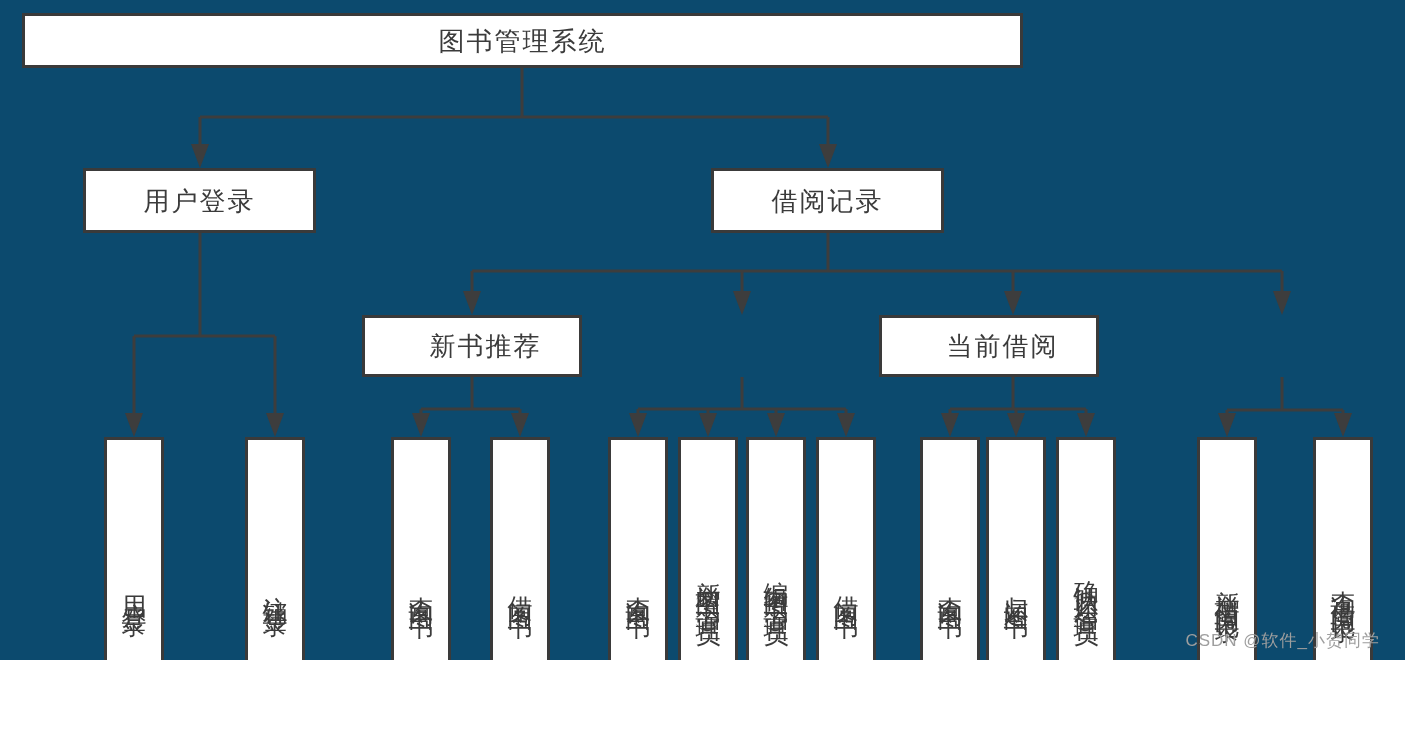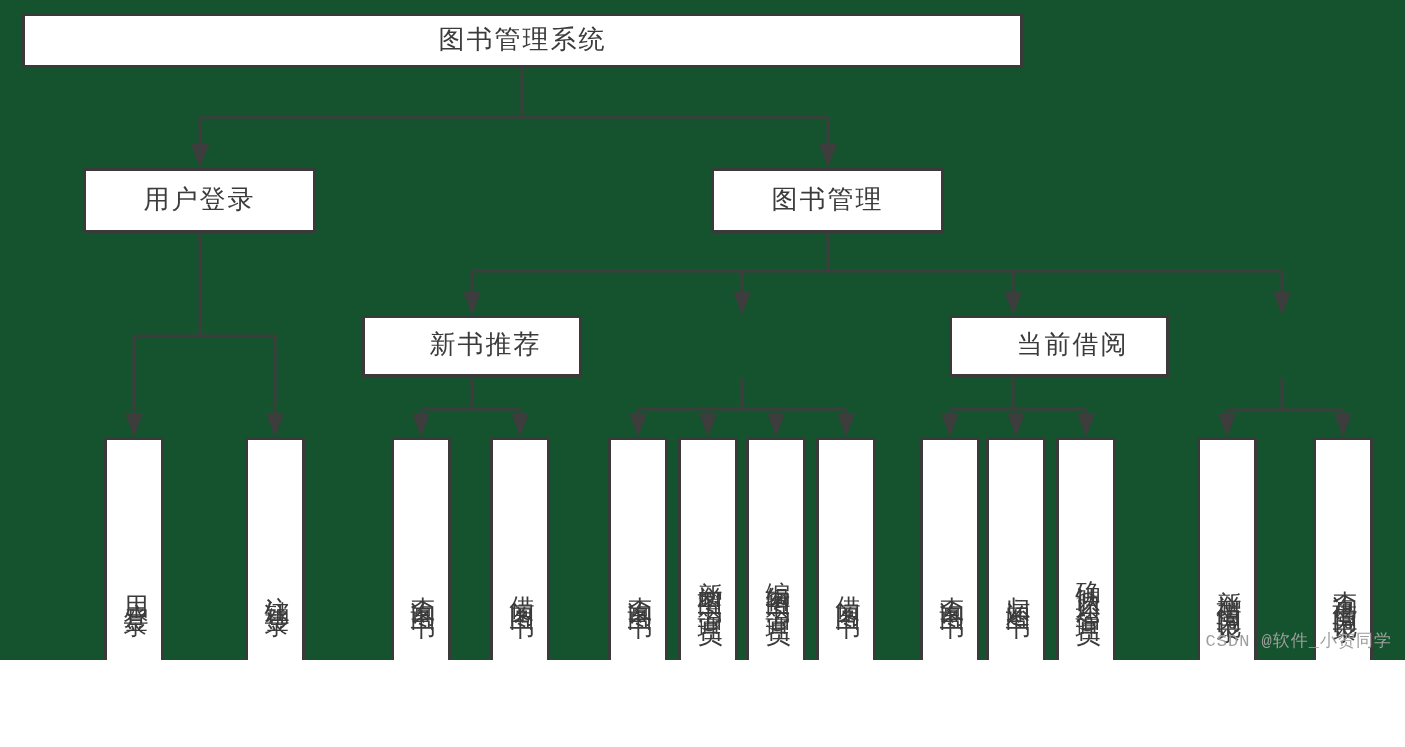--- a/index.html
+++ b/index.html
@@ -4,22 +4,22 @@
 <style>
   html, body {
     margin: 0;
     padding: 0;
     background: #ffffff;
   }
   .canvas {
     position: relative;
     width: 1405px;
     height: 660px;
-    background: #14532d;
-    font-family: Liberation Mono, monospace;
+    background: #0c4a6e;
+    font-family: Liberation Sans, sans-serif;
     overflow: hidden;
   }
   .connectors {
     position: absolute;
     left: 0; top: 0;
     width: 1405px;
     height: 747px;
   }
   .node {
     position: absolute;
@@ -44,21 +44,21 @@
   .vtext {
     writing-mode: vertical-rl;
     text-orientation: mixed;
     font-size: 25px;
     letter-spacing: 6px;
     line-height: 1;
     white-space: nowrap;
   }
   .watermark {
     position: absolute;
-    right: 13px;
+    right: 25px;
     bottom: 8px;
     font-size: 17px;
     letter-spacing: 1px;
     color: #9e9e9e;
     white-space: nowrap;
   }
 </style>
 </head>
 <body>
 
@@ -108,27 +108,27 @@
   </svg>
 
   <div class="node root-box">
     <span class="hlabel">图书管理系统</span>
   </div>
 
   <div class="node l2" style="left:83px">
     <span class="hlabel">用户登录</span>
   </div>
   <div class="node l2" style="left:711px">
-    <span class="hlabel">图书管理</span>
+    <span class="hlabel">借阅记录</span>
   </div>
 
   <div class="node l3" style="left:362px">
     <span class="hlabel">新书推荐</span>
   </div>
-  <div class="node l3" style="left:949px">
+  <div class="node l3" style="left:879px">
     <span class="hlabel">当前借阅</span>
   </div>
 
   <div class="node leaf" style="left:104px">
     <span class="vtext">用户登录</span>
   </div>
   <div class="node leaf" style="left:245px">
     <span class="vtext">注销登录</span>
   </div>
 

